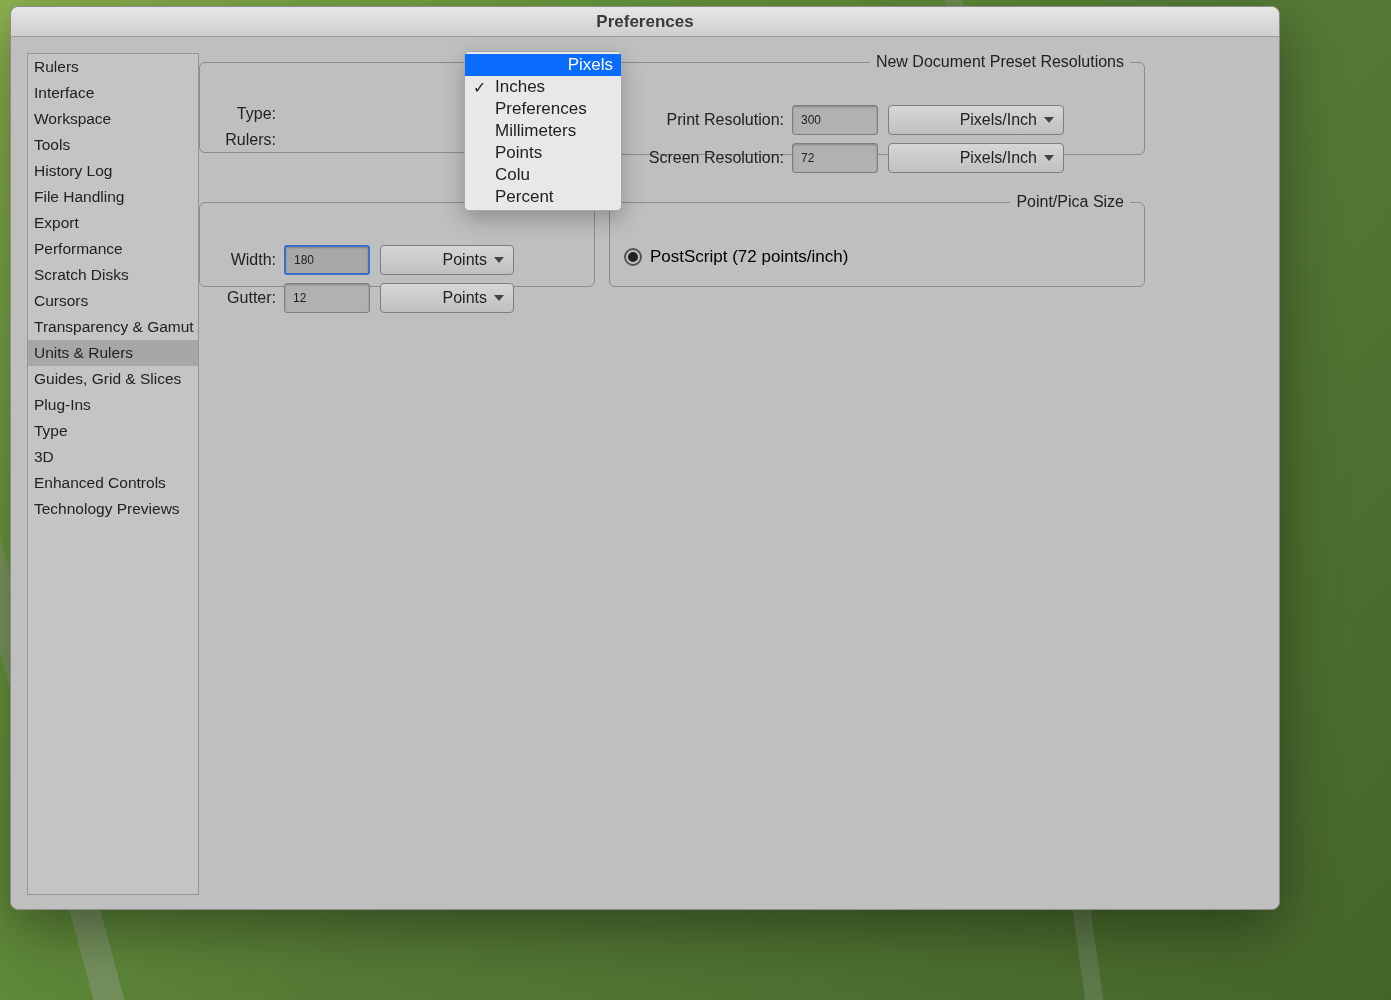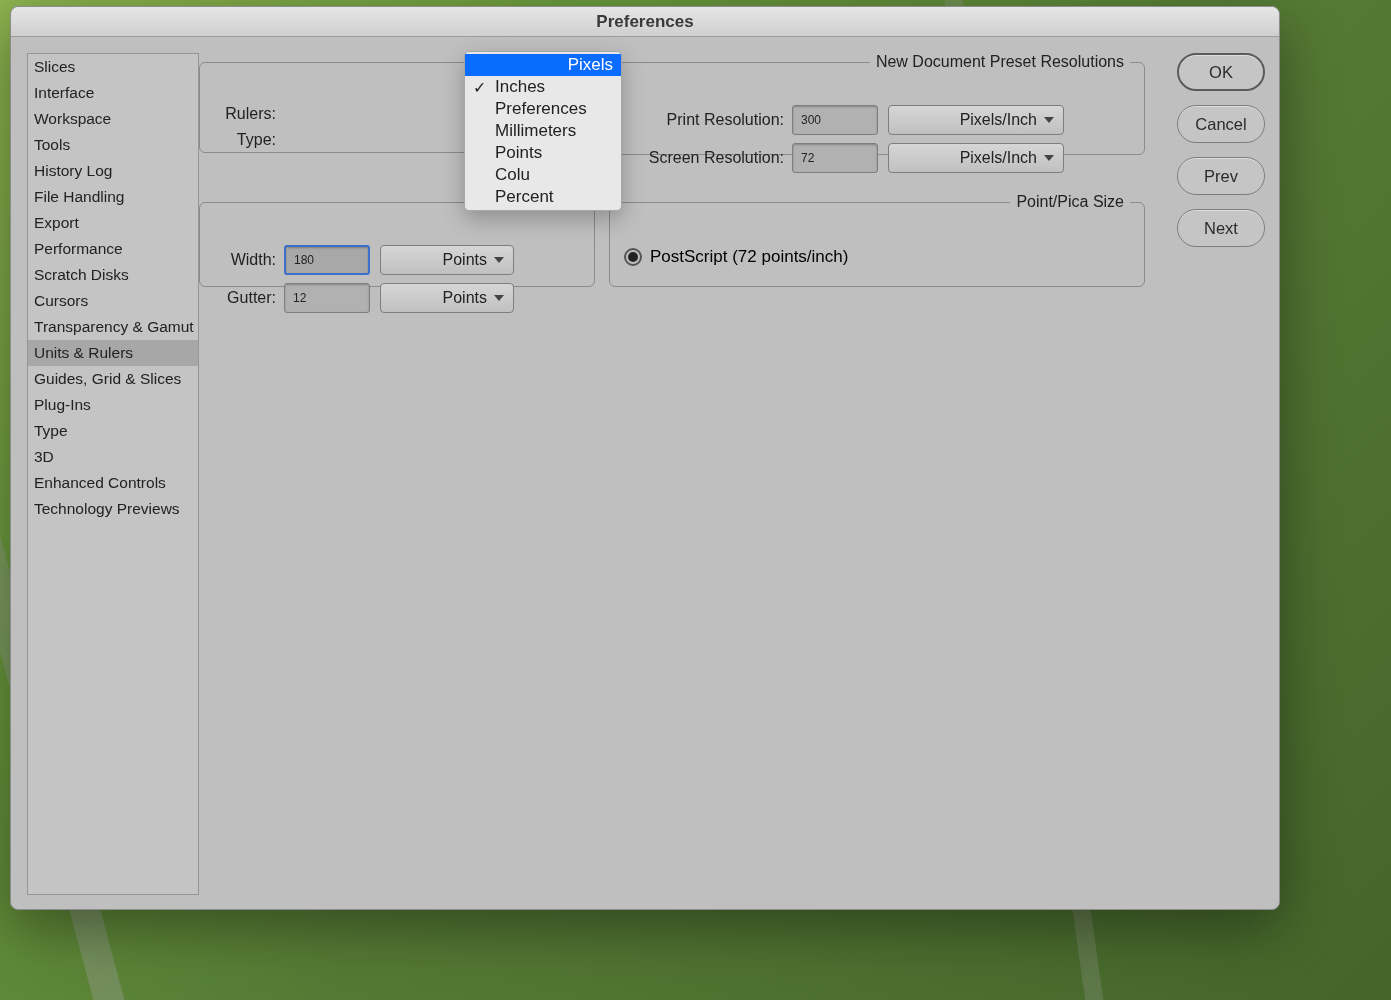--- a/index.html
+++ b/index.html
@@ -166,21 +166,21 @@
 <div class="tape" style="left:-40px"></div>
 <div class="tape" style="left:1015px; transform:rotate(-8deg); width:18px; opacity:.25"></div>
 
 <div class="win">
 
   <div class="titlebar">Preferences</div>
 
   <div class="content">
 
     <div class="sidebar" id="sidebar">
-        <div class="item">Slices</div>
+        <div class="item">Rulers</div>
         <div class="item">Interface</div>
         <div class="item">Workspace</div>
         <div class="item">Tools</div>
         <div class="item">History Log</div>
         <div class="item">File Handling</div>
         <div class="item">Export</div>
         <div class="item">Performance</div>
         <div class="item">Scratch Disks</div>
         <div class="item">Cursors</div>
         <div class="item">Transparency &amp; Gamut</div>
@@ -191,24 +191,24 @@
         <div class="item">3D</div>
         <div class="item">Enhanced Controls</div>
         <div class="item">Technology Previews</div>
       </div>
 
     <div class="main">
 
       <fieldset class="group" style="left:0px; top:0px; width:396px; height:116px">
         <legend>Units</legend>
         <div class="row">
+          <span class="lbl" style="width:62px">Type:</span>
+        </div>
+        <div class="row">
           <span class="lbl" style="width:62px">Rulers:</span>
-        </div>
-        <div class="row">
-          <span class="lbl" style="width:62px">Type:</span>
         </div>
       </fieldset>
 
       <fieldset class="group" style="left:0px; top:140px; width:396px; height:110px">
         <legend>Colu</legend>
         <div class="row">
           <span class="lbl" style="width:62px">Width:</span>
           <input class="ninput" style="width: 86px; margin-left: 8px; border: 2px solid rgb(59, 111, 203); background: rgb(168, 168, 168);" value="180">
           <span class="sel" style="width:134px;margin-left:10px">
             <span>Points</span>
@@ -254,21 +254,15 @@
           <div class="opt"><span class="chk">✓</span>Inches</div>
           <div class="opt">Preferences</div>
           <div class="opt">Millimeters</div>
           <div class="opt">Points</div>
           <div class="opt">Colu</div>
           <div class="opt">Percent</div>
         </div>
 
     </div>
 
-    <div class="rightcol">
-      <button class="btn primary">OK</button>
-      <button class="btn">Cancel</button>
-      <button class="btn">Prev</button>
-      <button class="btn">Next</button>
-    </div>
 
   </div>
 </div>
 
 </body></html>

